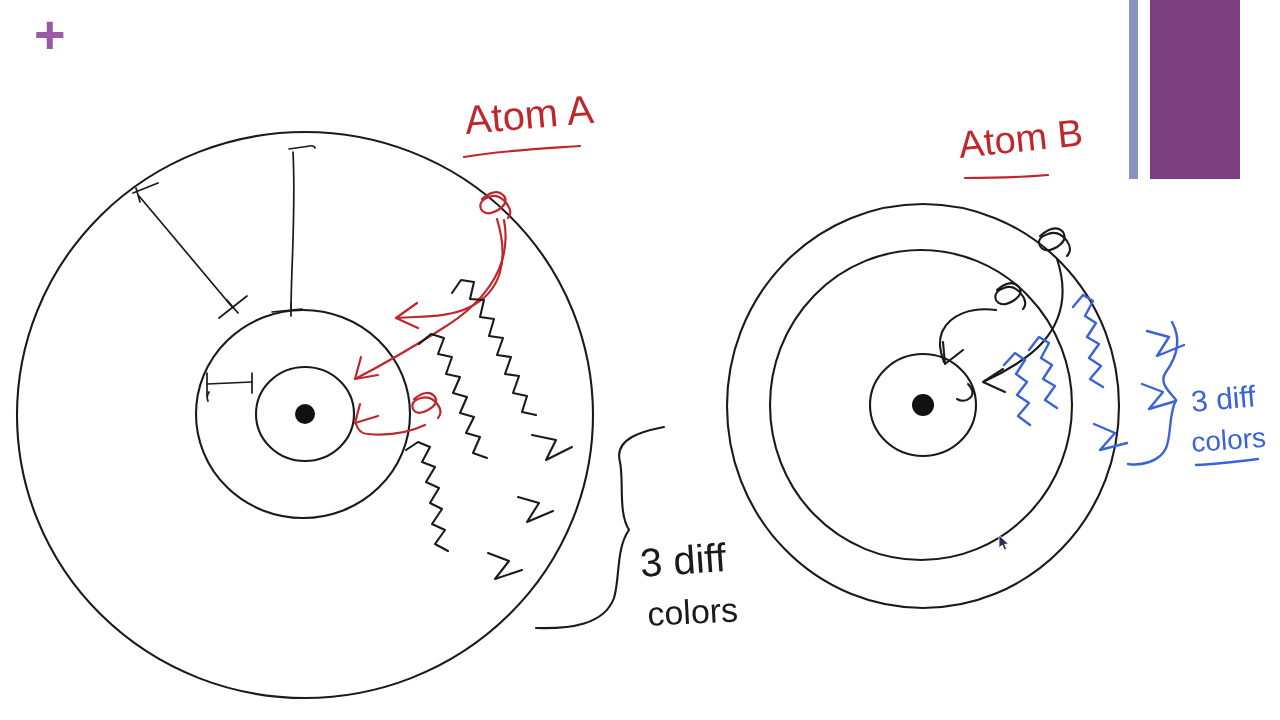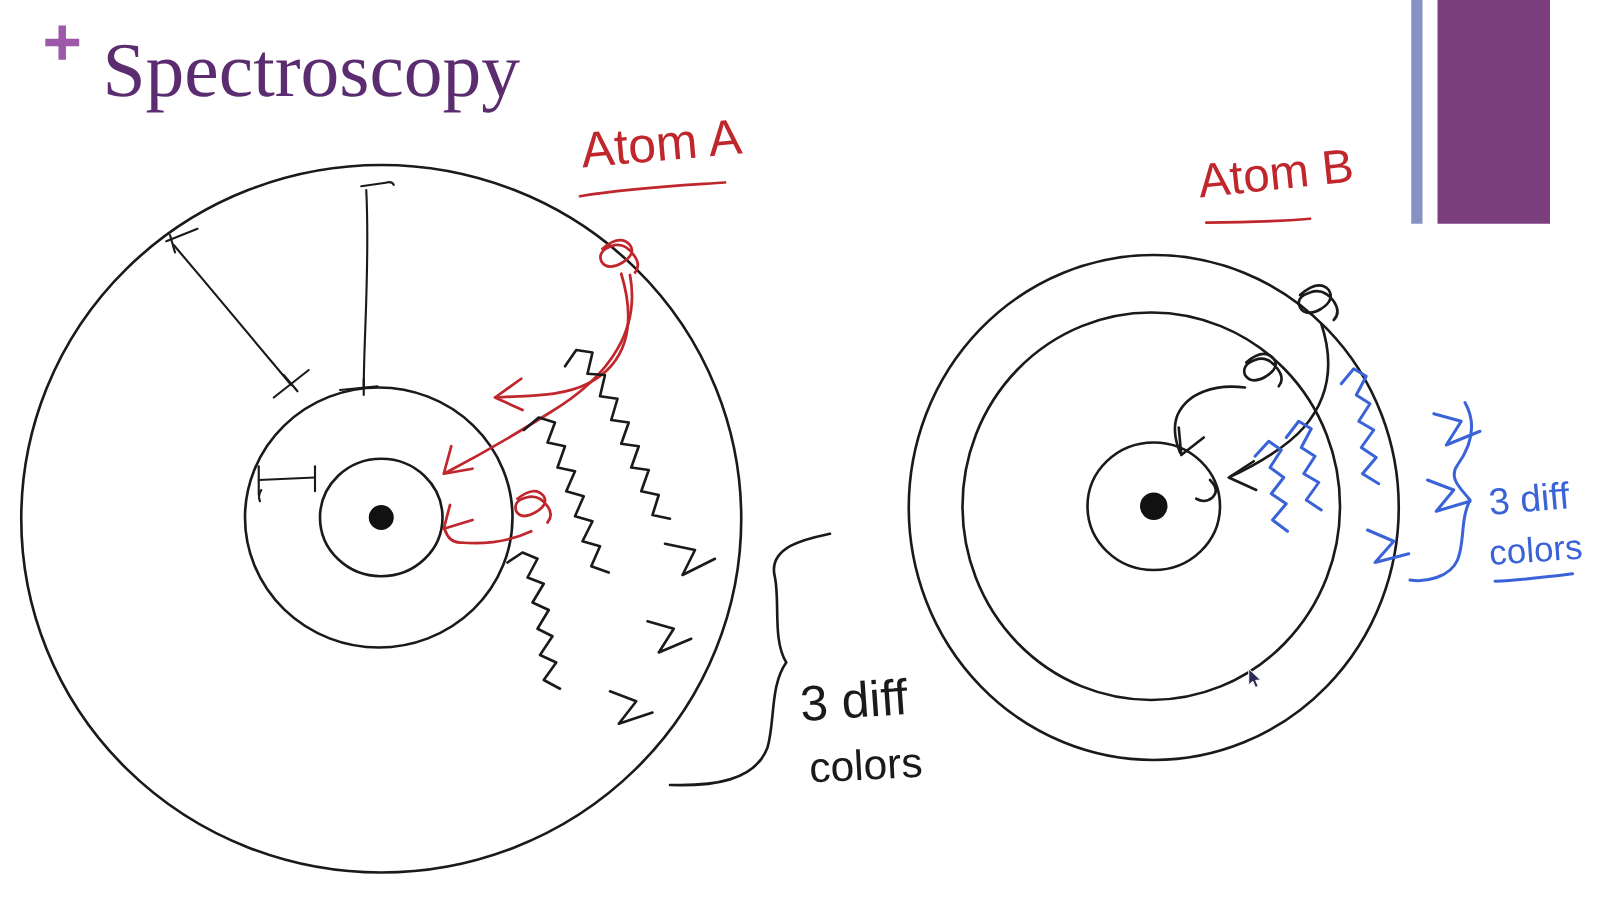--- a/index.html
+++ b/index.html
@@ -90,21 +90,20 @@
     height: 18px;
   }
 </style>
 </head>
 <body>
 
 <div id="slide">
 
   <div id="plus-mark">+</div>
 
-  <div id="page-title">Spectroscopy</div>
 
   <div id="deco-thin-bar"></div>
   <div id="deco-wide-bar"></div>
 
   <svg id="ink-canvas" viewBox="0 0 1280 720">
     <defs>
       <style>
         .ink       { fill:none; stroke:#1a1a1a; stroke-width:2.1; stroke-linecap:round; stroke-linejoin:round; }
         .ink-thin  { fill:none; stroke:#1a1a1a; stroke-width:1.7; stroke-linecap:round; stroke-linejoin:round; }
         .ink-red   { fill:none; stroke:#C0272D; stroke-width:2.2; stroke-linecap:round; stroke-linejoin:round; }

